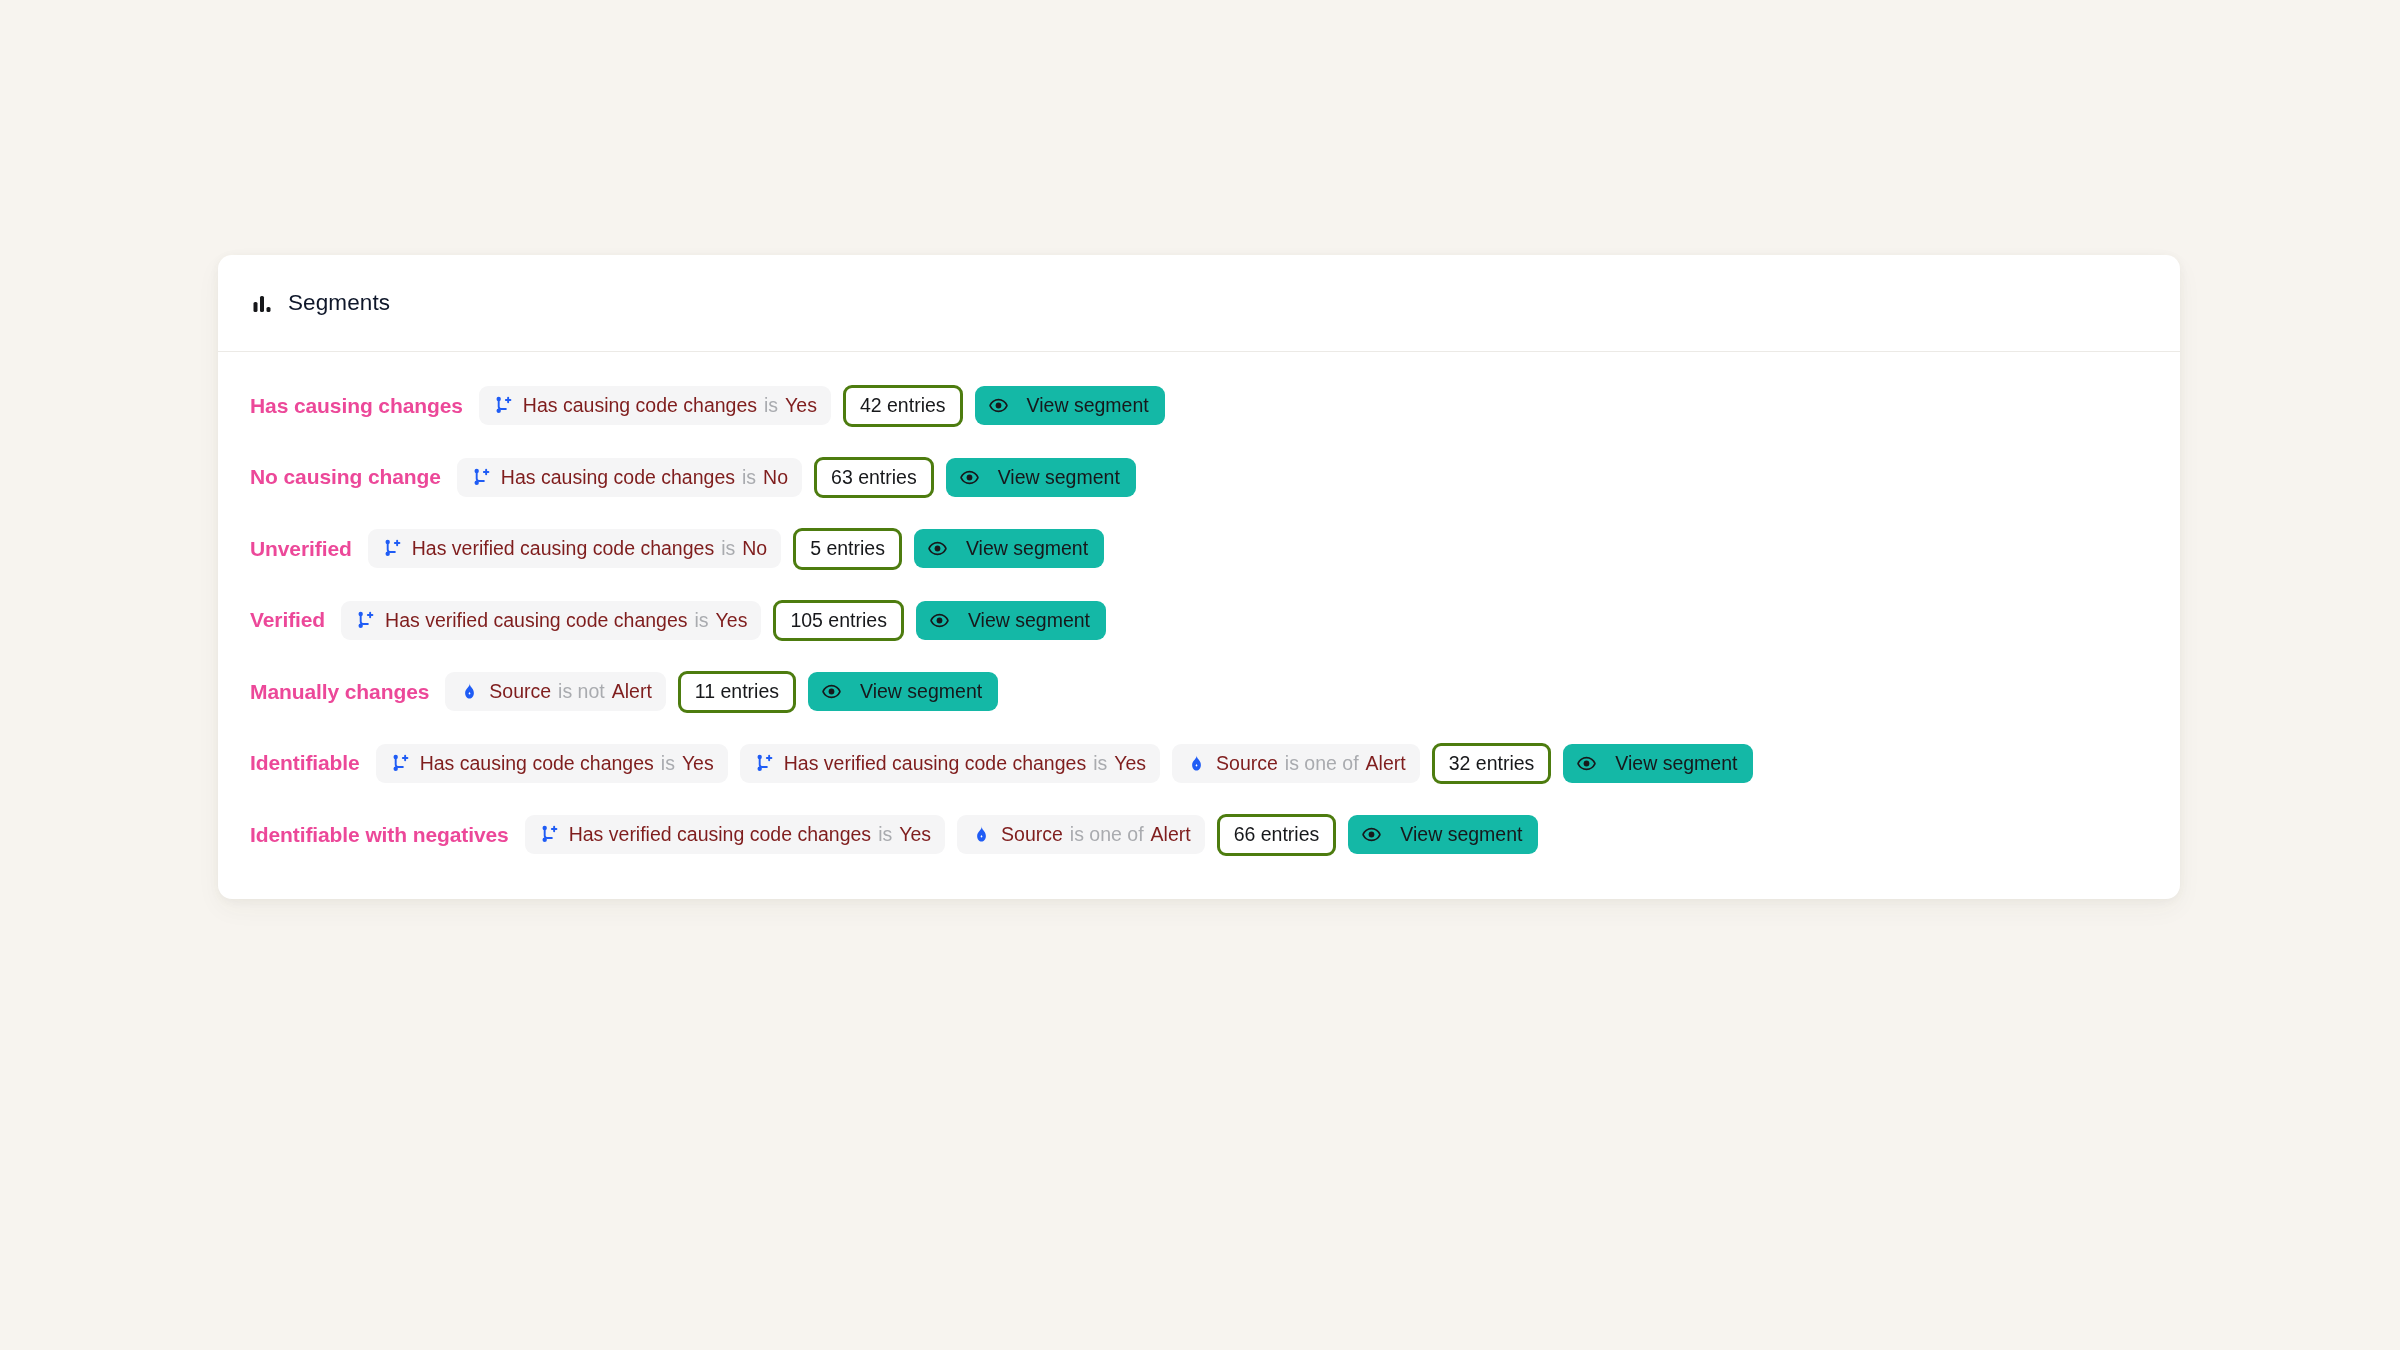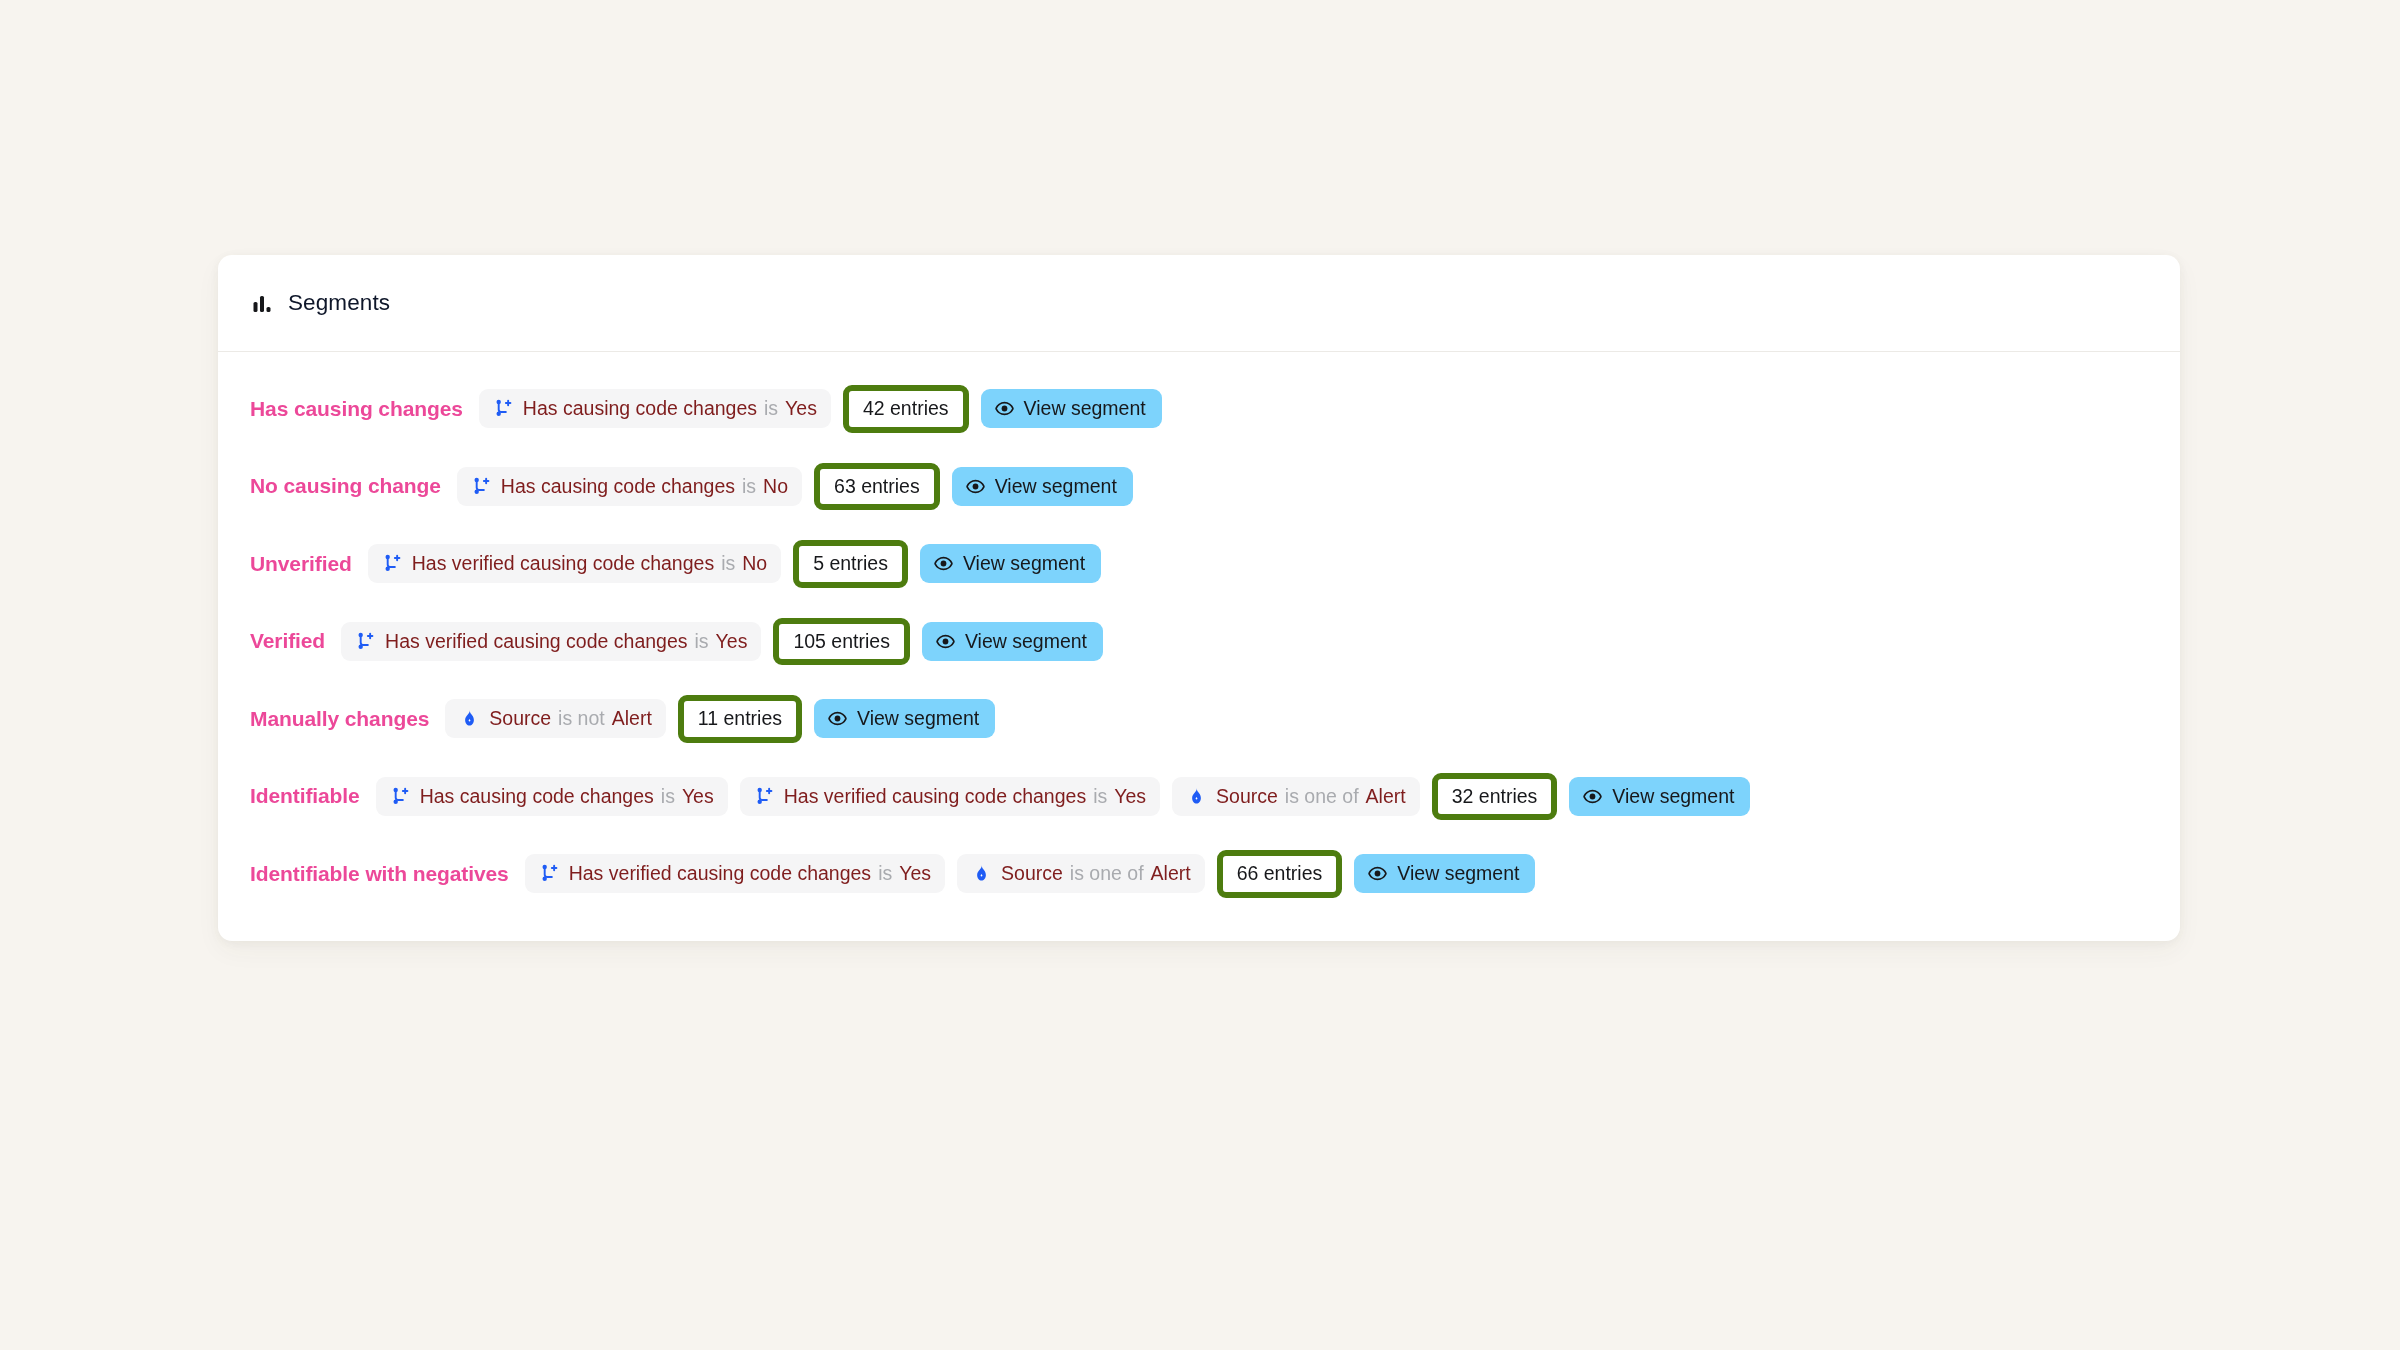--- a/index.html
+++ b/index.html
@@ -117,35 +117,35 @@
 
   .chip-field, .chip-value {
     color: #7f1d1d;
   }
 
   
   .entries-chip {
     display: inline-flex;
     align-items: center;
     background: #ffffff;
-    border: 6px solid #4d7c0f;
+    border: 3px solid #4d7c0f;
     border-radius: 9px;
     padding: 8px 14px;
     font-size: 19.5px;
     line-height: 1;
     color: #17181b;
     white-space: nowrap;
   }
 
   
   .view-chip {
     display: inline-flex;
     align-items: center;
-    gap: 9px;
-    background: #7dd3fc;
+    gap: 18px;
+    background: #14b8a6;
     border-radius: 9px;
     padding: 9px 16px 9px 13px;
     font-size: 19.5px;
     line-height: 1;
     color: #17181b;
     white-space: nowrap;
     cursor: pointer;
   }
 
   .view-chip-icon {

